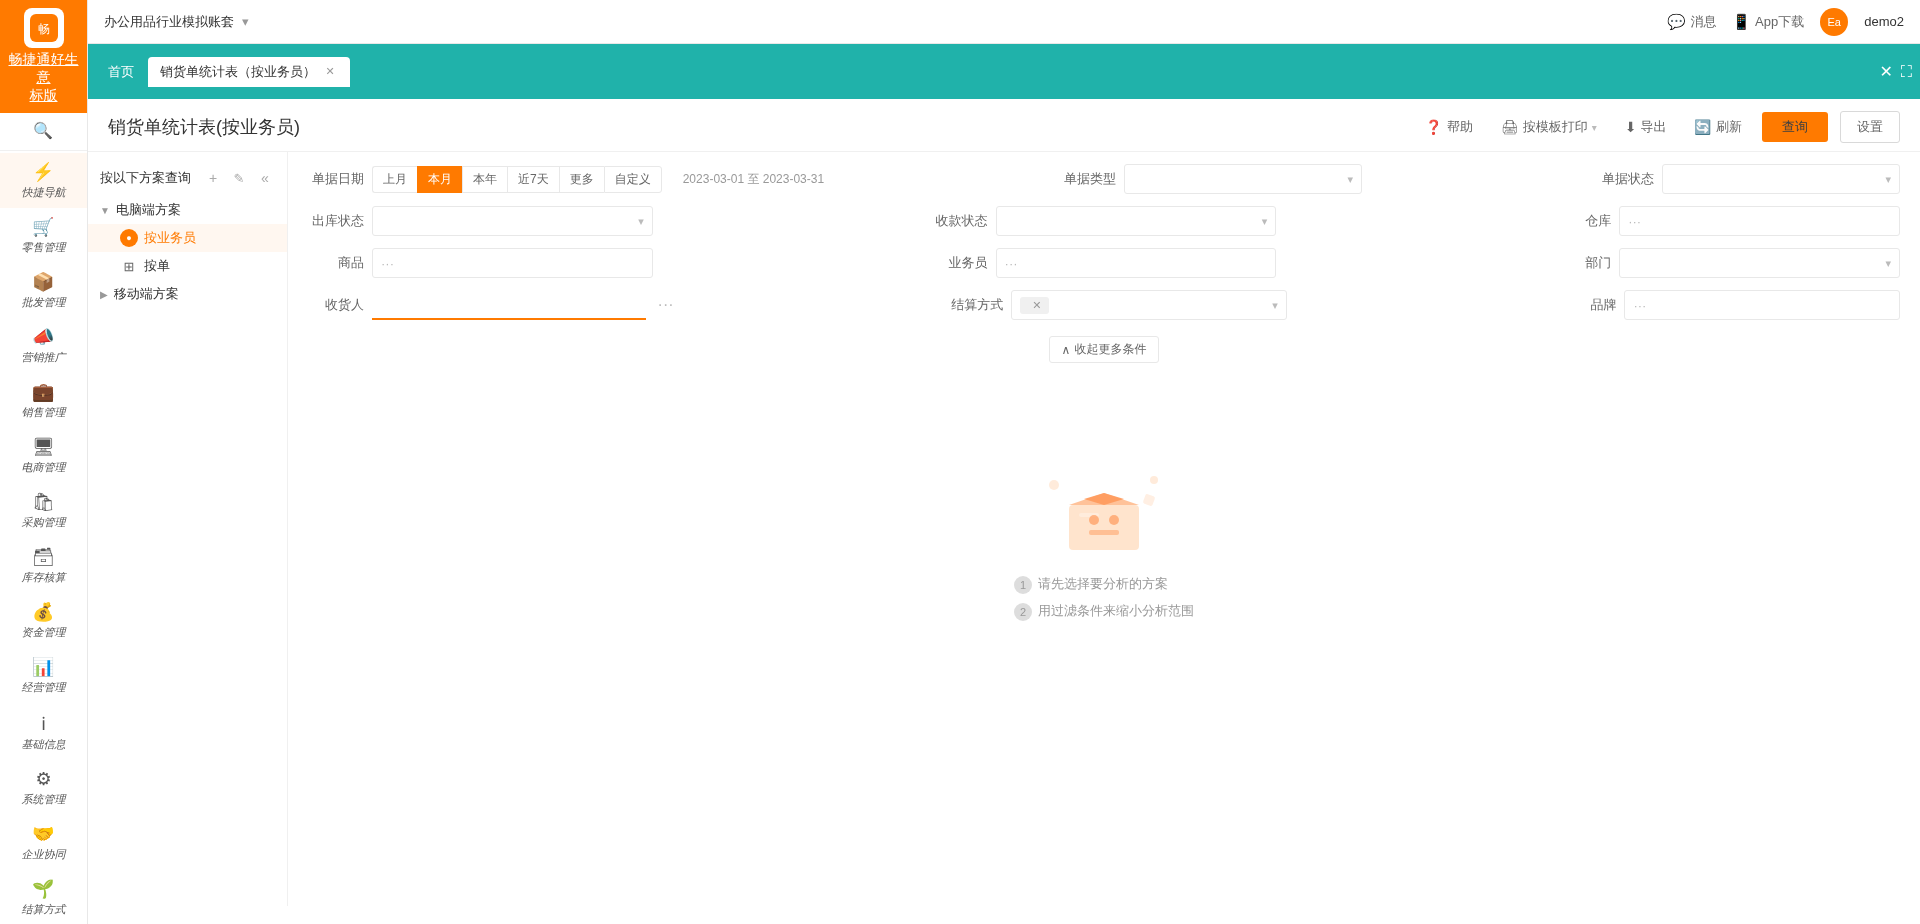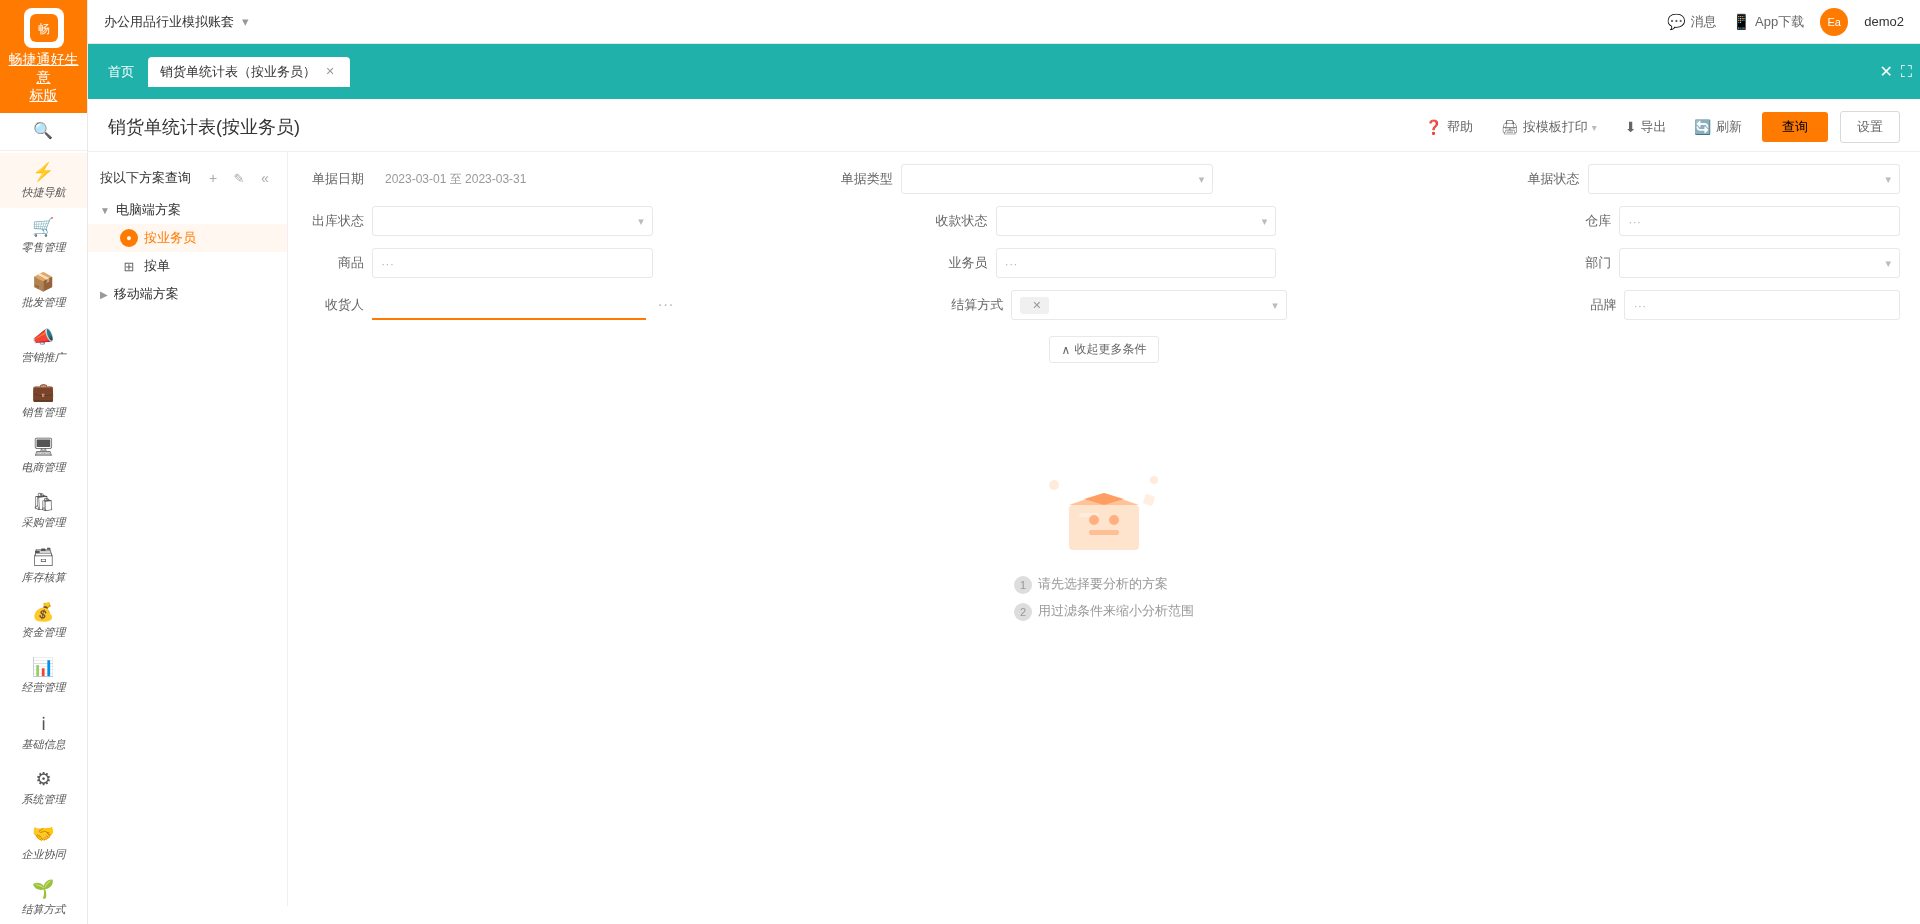--- a/index.html
+++ b/index.html
@@ -41,21 +41,21 @@
     .content { flex: 1; overflow: auto; background: #f5f5f5; }
 
     
     .page { background: #fff; margin: 0; min-height: 100%; }
 
     
     .page-header { padding: 12px 20px 8px 20px; display: flex; align-items: center; justify-content: space-between; border-bottom: 1px solid #f0f0f0; }
     .page-title { font-size: 18px; font-weight: 400; color: #333; }
     .page-actions { display: flex; align-items: center; gap: 12px; }
     .page-action-btn { display: flex; align-items: center; gap: 4px; cursor: pointer; color: #666; font-size: 13px; padding: 4px 8px; border-radius: 3px; }
-    .btn-primary { background: #ff7a00; color: #000000; border: none; padding: 6px 20px; border-radius: 3px; cursor: pointer; font-size: 13px; font-weight: 500; }
+    .btn-primary { background: #ff7a00; color: #404040; border: none; padding: 6px 20px; border-radius: 3px; cursor: pointer; font-size: 13px; font-weight: 500; }
     .btn-secondary { background: #fff; color: #666; border: 1px solid #d9d9d9; padding: 6px 16px; border-radius: 3px; cursor: pointer; font-size: 13px; }
 
     
     .two-panel { display: flex; min-height: calc(100vh - 170px); }
 
     
     .left-panel { width: 200px; border-right: 1px solid #f0f0f0; padding: 12px 0; flex-shrink: 0; }
     .left-panel-header { display: flex; align-items: center; justify-content: space-between; padding: 4px 12px 8px 12px; font-size: 13px; color: #333; }
     .left-panel-header-title { font-weight: 500; }
     .left-panel-icons { display: flex; gap: 6px; align-items: center; }
@@ -277,20 +277,28 @@
             <span>移动端方案</span>
           </div>
         </div>
 
         <div class="right-panel">
 
           <div class="filter-area">
 
             <div class="filter-row">
               <span class="filter-label">单据日期</span>
+              <div class="filter-date-group">
+                <div class="date-btn">上月</div>
+                <div class="date-btn active">本月</div>
+                <div class="date-btn">本年</div>
+                <div class="date-btn">近7天</div>
+                <div class="date-btn">更多</div>
+                <div class="date-btn">自定义</div>
+              </div>
               <span class="date-range">2023-03-01 至 2023-03-31</span>
 
               <div style="flex:1;min-width:40px;"></div>
 
               <span class="filter-label">单据类型</span>
               <div class="filter-select" style="flex:1;max-width:340px;">
                 <span class="filter-select-text"></span>
                 <span class="filter-select-arrow">▾</span>
               </div>
 

